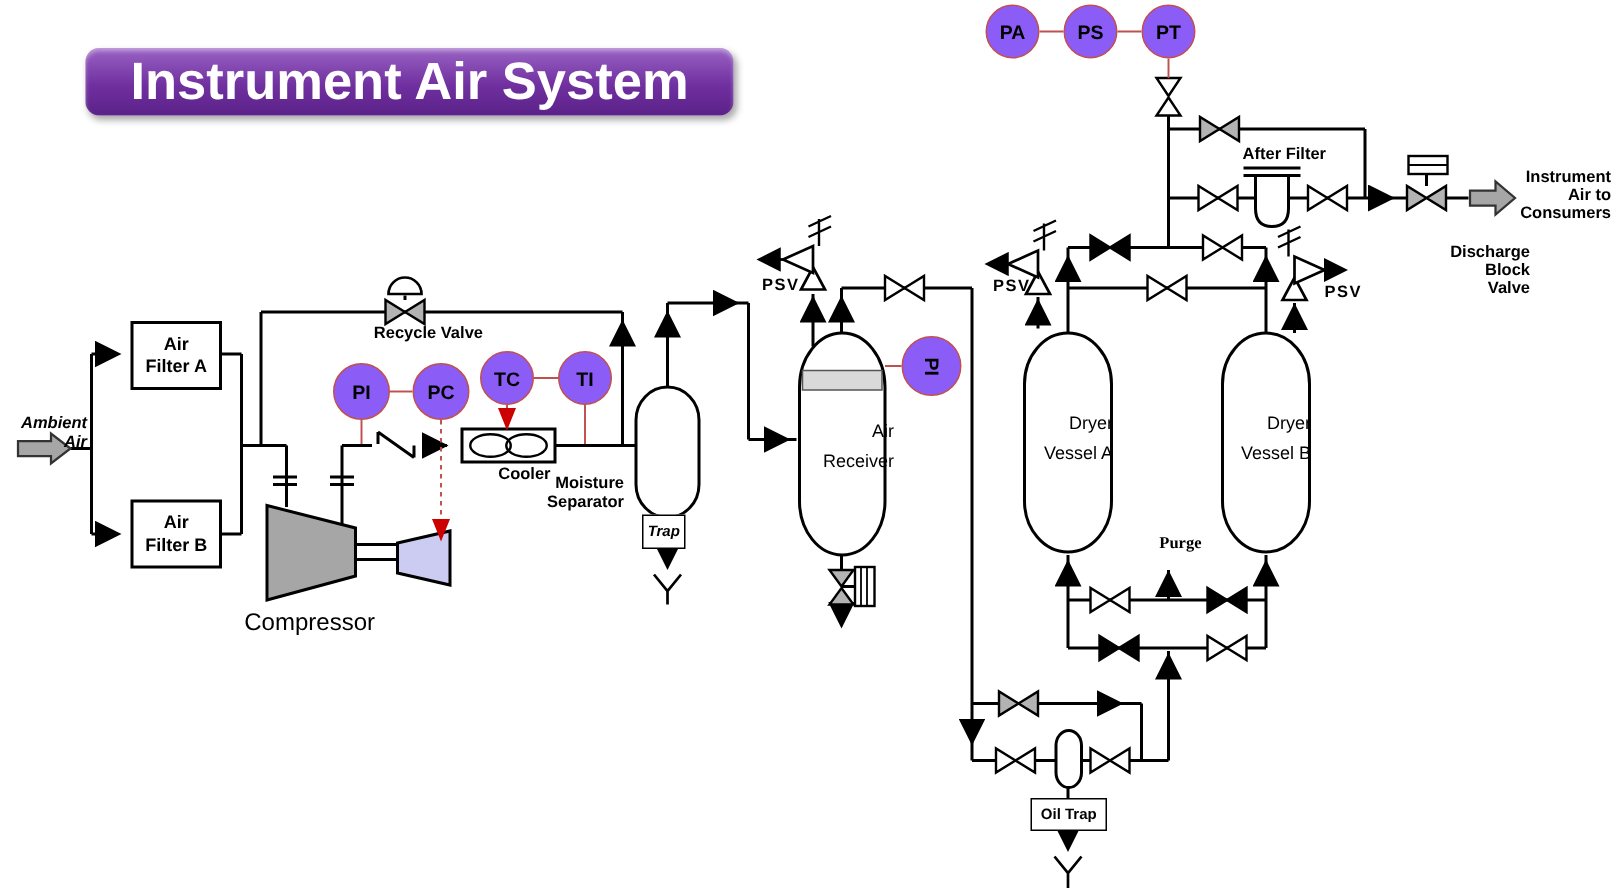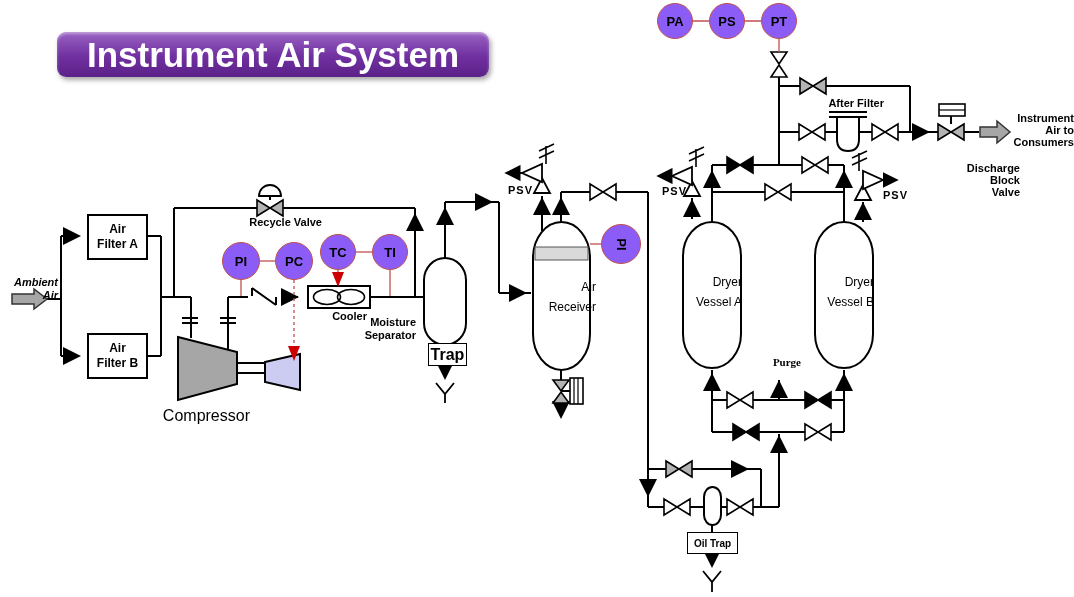--- a/index.html
+++ b/index.html
@@ -249,21 +249,21 @@
 Filter A</div>
 <div class="eqbox" style="left:87px;top:333px;width:61px;height:46px;">Air
 Filter B</div>
 
 <div class="lbl" style="left:226px;top:216px;width:96px;">Recycle Valve</div>
 <div class="lbl plain" style="left:146px;top:409px;width:104px;font-size:16px;">Compressor</div>
 <div class="lbl" style="left:312px;top:310px;width:55px;">Cooler</div>
 <div class="lbl" style="left:344px;top:316px;width:72px;">Moisture
 Separator</div>
 
-<div class="eqbox" style="left:428px;top:343px;width:39px;height:23px;font-size:16px;border-width:1.5px;">Trap</div>
+<div class="eqbox" style="left:428px;top:343px;width:29px;height:23px;font-size:10px;border-width:1.5px;font-style:italic;">Trap</div>
 
 <div class="lbl" style="left:499px;top:184px;width:34px;letter-spacing:1px;">PSV</div>
 <div class="lbl" style="left:653px;top:185px;width:34px;letter-spacing:1px;">PSV</div>
 <div class="lbl" style="left:874px;top:189px;width:34px;letter-spacing:1px;">PSV</div>
 
 <div class="lbl plain" style="left:527px;top:277px;width:69px;font-size:12px;line-height:20px;">Air
 Receiver</div>
 <div class="lbl plain" style="left:683px;top:272px;width:59px;font-size:12px;line-height:20px;">Dryer
 Vessel A</div>
 <div class="lbl plain" style="left:815px;top:272px;width:59px;font-size:12px;line-height:20px;">Dryer

